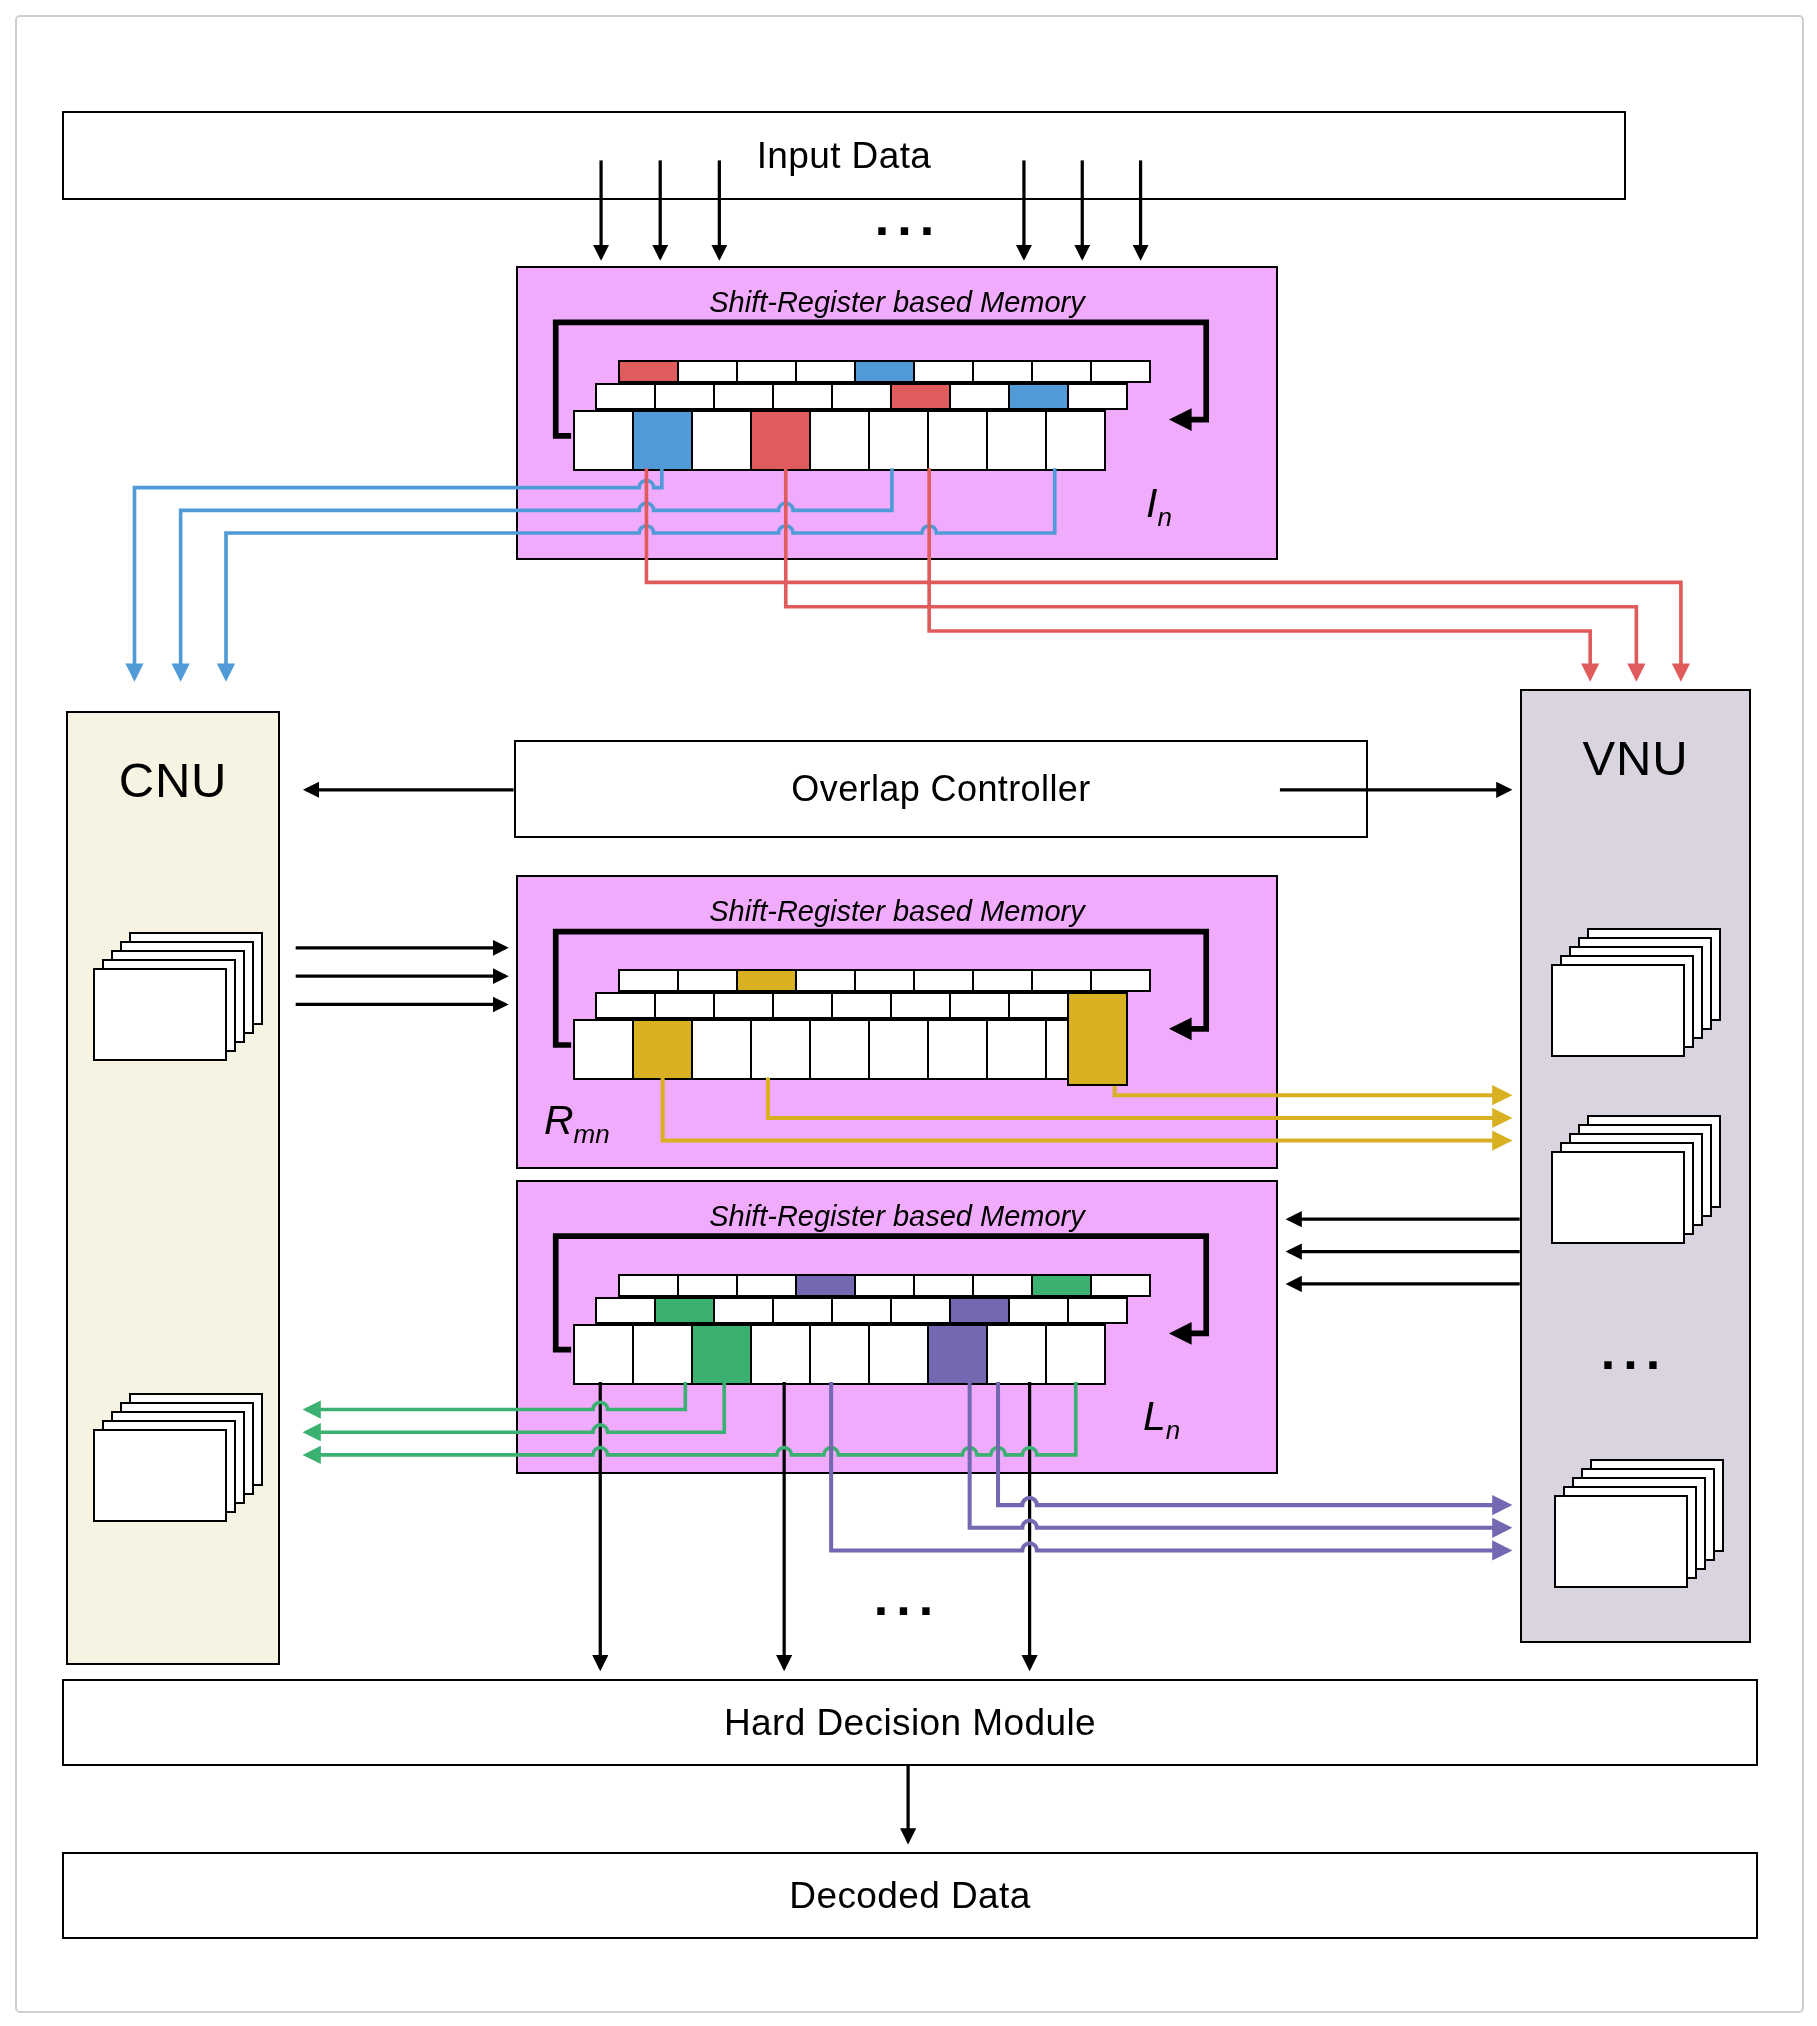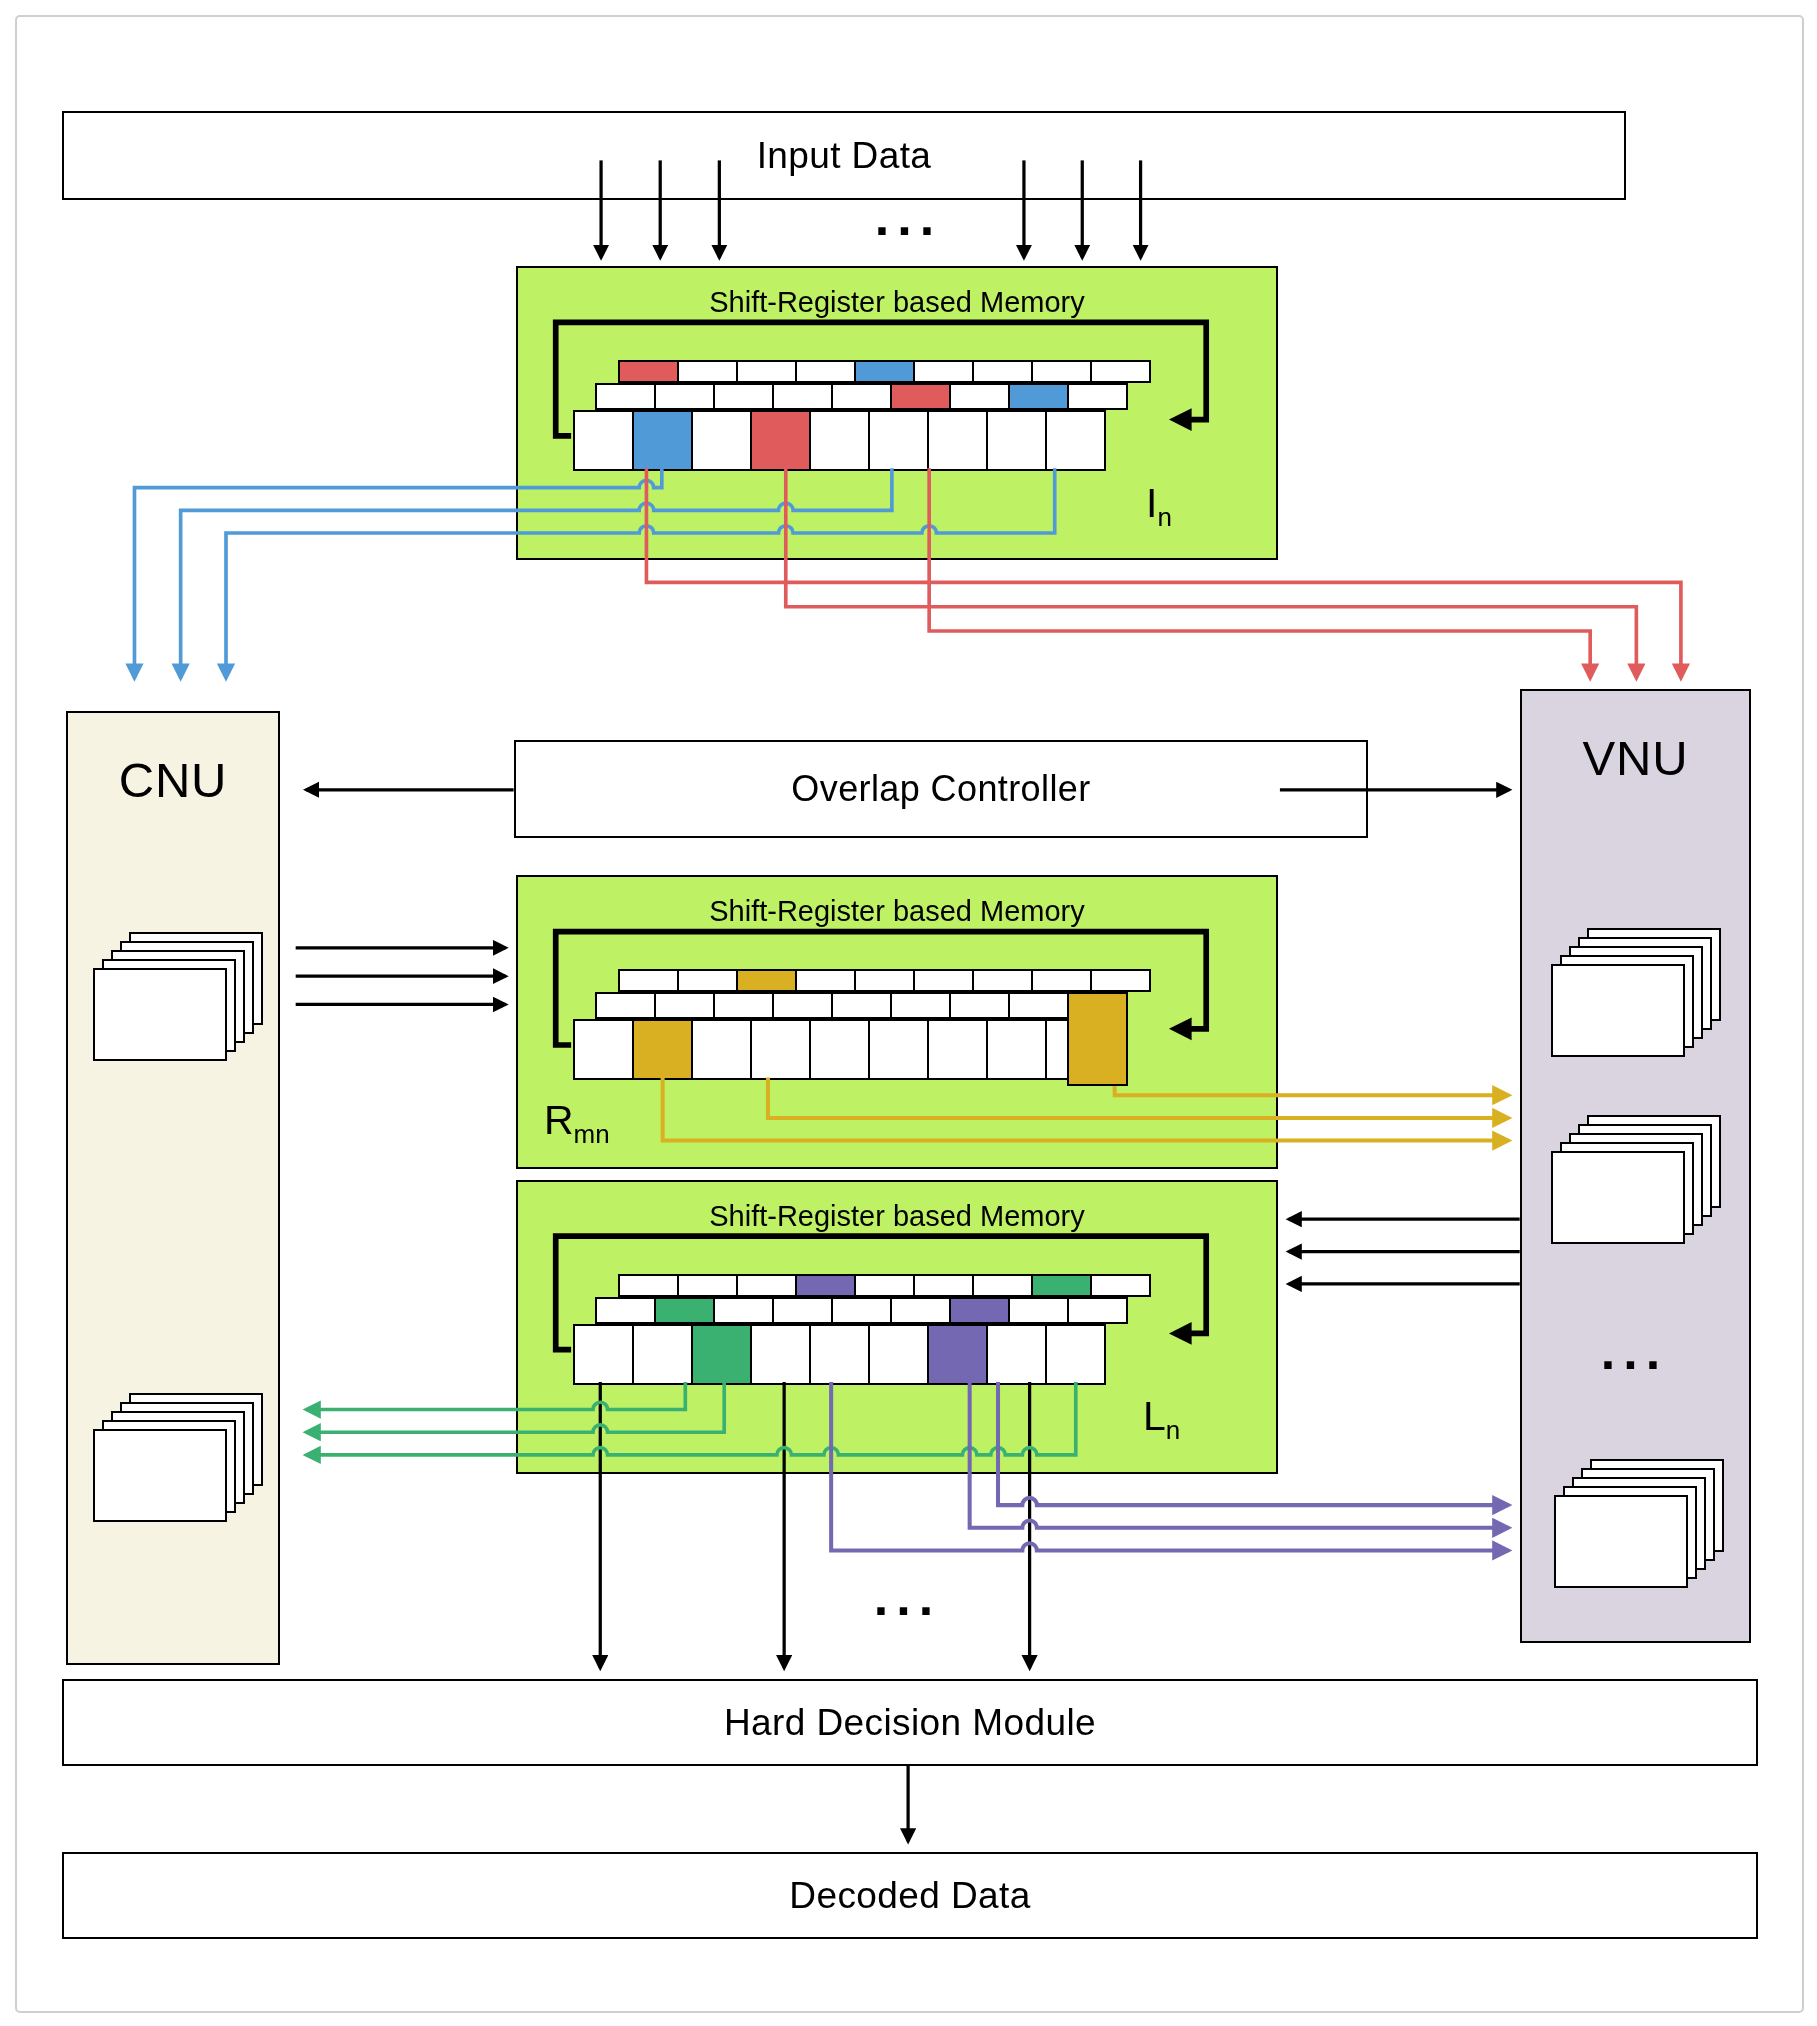--- a/index.html
+++ b/index.html
@@ -3,21 +3,21 @@
 <meta charset="utf-8">
 <style>
   html,body{margin:0;padding:0;background:#fff;}
   body{font-family:"Liberation Sans","DejaVu Sans",sans-serif;color:#000;}
   .canvas{position:relative;width:1817px;height:2026px;background:#fff;overflow:hidden;}
   .frame{position:absolute;left:14.6px;top:14.6px;width:1785px;height:1994px;border:2.4px solid #cfcfcf;border-radius:4.9px;}
   .box{position:absolute;background:#fff;border:2.4px solid #000;display:flex;align-items:center;justify-content:center;box-sizing:border-box;}
   .box .lbl{font-size:37px;letter-spacing:0.4px;}
   .unit{position:absolute;border:2.4px solid #000;box-sizing:border-box;}
   .unit-label{position:absolute;left:0;width:100%;text-align:center;font-size:49px;letter-spacing:0.8px;}
-  .memory{position:absolute;background:#bef264;border:2.4px solid #000;box-sizing:border-box;}
+  .memory{position:absolute;background:#f0abfc;border:2.4px solid #000;box-sizing:border-box;font-style:italic;}
   .mem-title{position:absolute;left:0;top:18px;width:100%;text-align:center;font-size:29px;font-weight:500;}
   .mrow{position:absolute;display:flex;}
   .cell{width:61px;flex:none;background:#fff;border:2px solid #000;box-sizing:border-box;margin-left:-2px;height:100%;}
   .cell:first-child{margin-left:0;}
   .mem-label{position:absolute;font-size:41px;}
   .mem-label sub{font-size:26px;}
   .stack{position:absolute;}
   .card{position:absolute;width:134px;height:93px;background:#fff;border:2px solid #000;box-sizing:border-box;}
   .dots{position:absolute;font-weight:bold;font-size:52px;letter-spacing:8px;line-height:32px;}
   svg.wires{position:absolute;left:0;top:0;pointer-events:none;}

